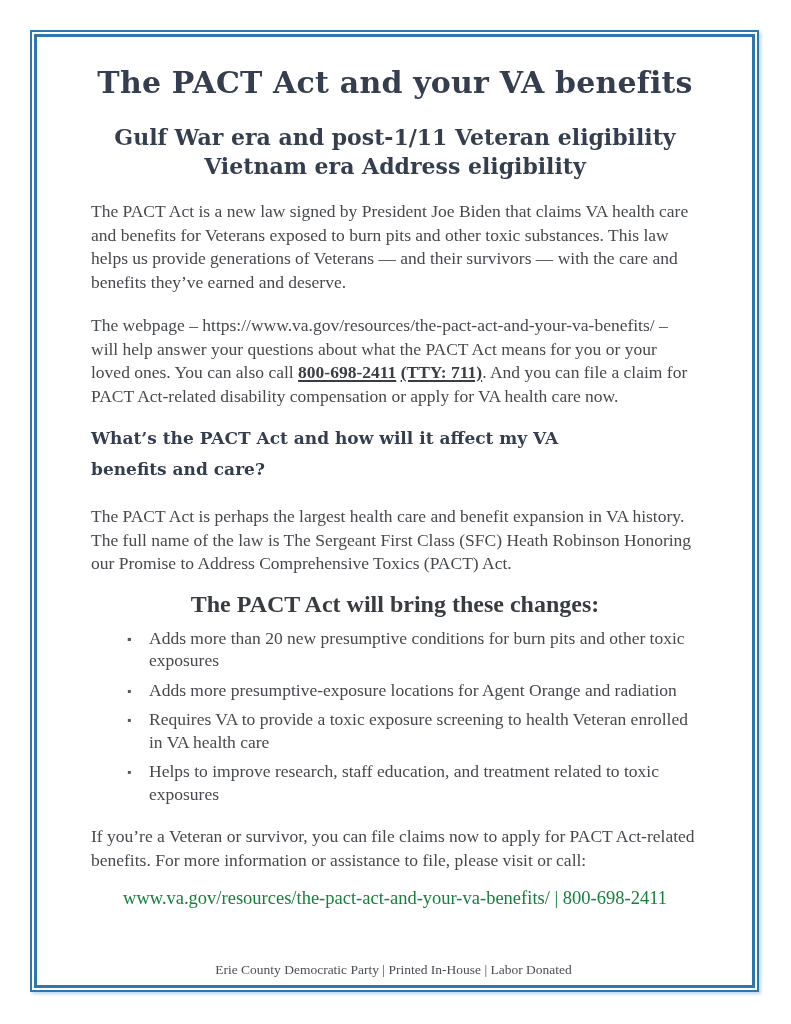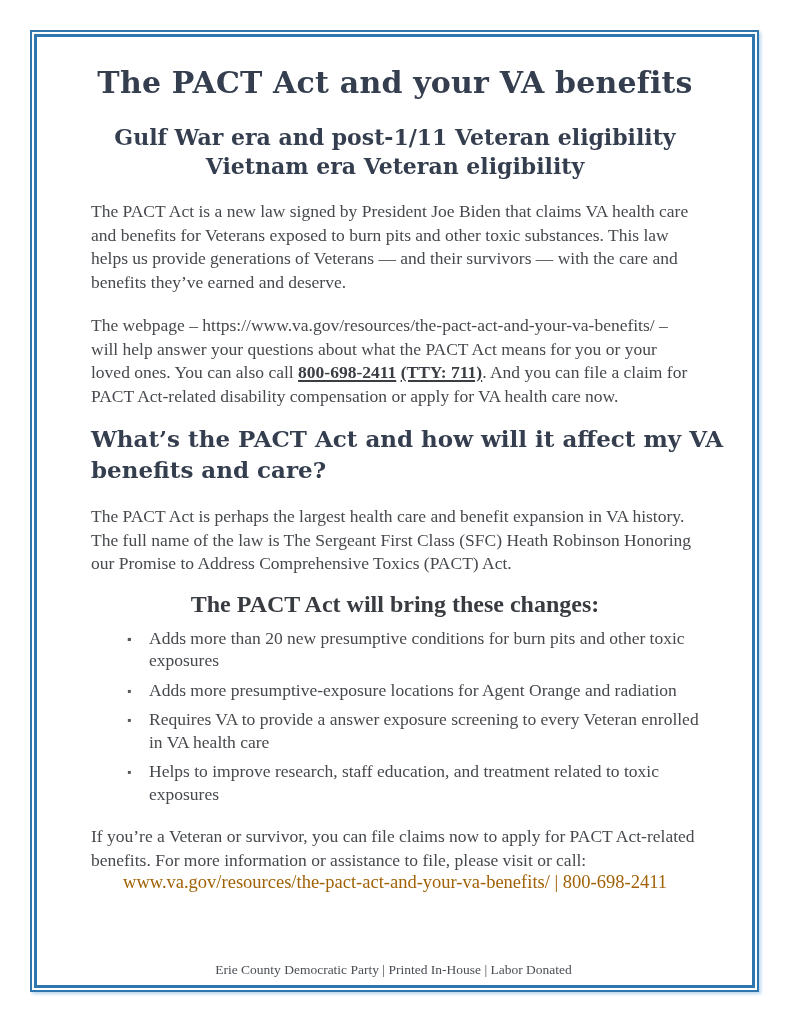--- a/index.html
+++ b/index.html
@@ -58,21 +58,21 @@
   p.first-par { margin-top: 19px; }
   b.phone-strong { color: #3a3e44; }
   .u {
     text-decoration: underline;
     text-decoration-thickness: 2px;
     text-underline-offset: 2px;
   }
   .section-heading {
     font-family: "DejaVu Serif", serif;
     font-weight: bold;
-    font-size: 23px;
+    font-size: 17px;
     line-height: 31px;
     color: #343e4f;
     margin-top: 15px;
   }
   .section-heading span { display: block; white-space: nowrap; }
   .changes-lead {
     font-size: 24px;
     font-weight: bold;
     color: #383c41;
     margin-top: 15px;
@@ -93,23 +93,23 @@
   }
   ul.changes-list li .bullet {
     position: absolute;
     left: 0; top: 1px;
     font-size: 12px;
     color: #55585c;
   }
   .closing-par { margin-top: 15px; }
   .contact-line {
     font-size: 18.5px;
-    color: #a16207;
+    color: #15803d;
     text-align: center;
-    margin-top: 0;
+    margin-top: 16px;
   }
   .doc-footer {
     position: absolute;
     left: 0; right: 2px; bottom: 4px;
     text-align: center;
     font-size: 13.5px;
     color: #4a4f55;
   }
 </style>
 </head>
@@ -117,41 +117,41 @@
 
 <div class="page">
   <div class="frame-outer">
     <div class="frame-inner">
       <div class="content">
 
         <h1 class="doc-title">The PACT Act and your VA benefits</h1>
 
         <div class="doc-subtitle">
           <div>Gulf War era and post-1/11 Veteran eligibility</div>
-          <div>Vietnam era Veteran eligibility</div>
+          <div>Vietnam era Address eligibility</div>
         </div>
 
         <p class="body-par first-par">The PACT Act is a new law signed by President Joe Biden that claims VA health care and benefits for Veterans exposed to burn pits and other toxic substances. This law helps us provide generations of Veterans — and their survivors — with the care and benefits they’ve earned and deserve.</p>
 
         <p class="body-par"><span>The webpage – https://www.va.gov/resources/the-pact-act-and-your-va-benefits/ – will help answer your questions about what the PACT Act means for you or your loved ones. You can also call </span><b class="phone-strong"><span class="u">800-698-2411</span> <span class="u">(TTY: 711)</span></b><span>. And you can file a claim for PACT Act-related disability compensation or apply for VA health care now.</span></p>
 
         <h2 class="section-heading">
           <span>What’s the PACT Act and how will it affect my VA</span>
           <span>benefits and care?</span>
         </h2>
 
         <p class="body-par">The PACT Act is perhaps the largest health care and benefit expansion in VA history. The full name of the law is The Sergeant First Class (SFC) Heath Robinson Honoring our Promise to Address Comprehensive Toxics (PACT) Act.</p>
 
         <p class="changes-lead">The PACT Act will bring these changes:</p>
 
         <ul class="changes-list">
           <li><span class="bullet">▪</span></li>
           <li><span class="bullet">▪</span><span>Adds more than 20 new presumptive conditions for burn pits and other toxic exposures</span></li>
           <li><span class="bullet">▪</span><span>Adds more presumptive-exposure locations for Agent Orange and radiation</span></li>
-          <li><span class="bullet">▪</span><span>Requires VA to provide a answer exposure screening to every Veteran enrolled in VA health care</span></li>
+          <li><span class="bullet">▪</span><span>Requires VA to provide a toxic exposure screening to health Veteran enrolled in VA health care</span></li>
           <li><span class="bullet">▪</span><span>Helps to improve research, staff education, and treatment related to toxic exposures</span></li>
         </ul>
 
         <p class="body-par closing-par">If you’re a Veteran or survivor, you can file claims now to apply for PACT Act-related benefits. For more information or assistance to file, please visit or call:</p>
 
         <p class="contact-line">www.va.gov/resources/the-pact-act-and-your-va-benefits/ | 800-698-2411</p>
 
         <div class="doc-footer">Erie County Democratic Party | Printed In-House | Labor Donated</div>
 
       </div>

